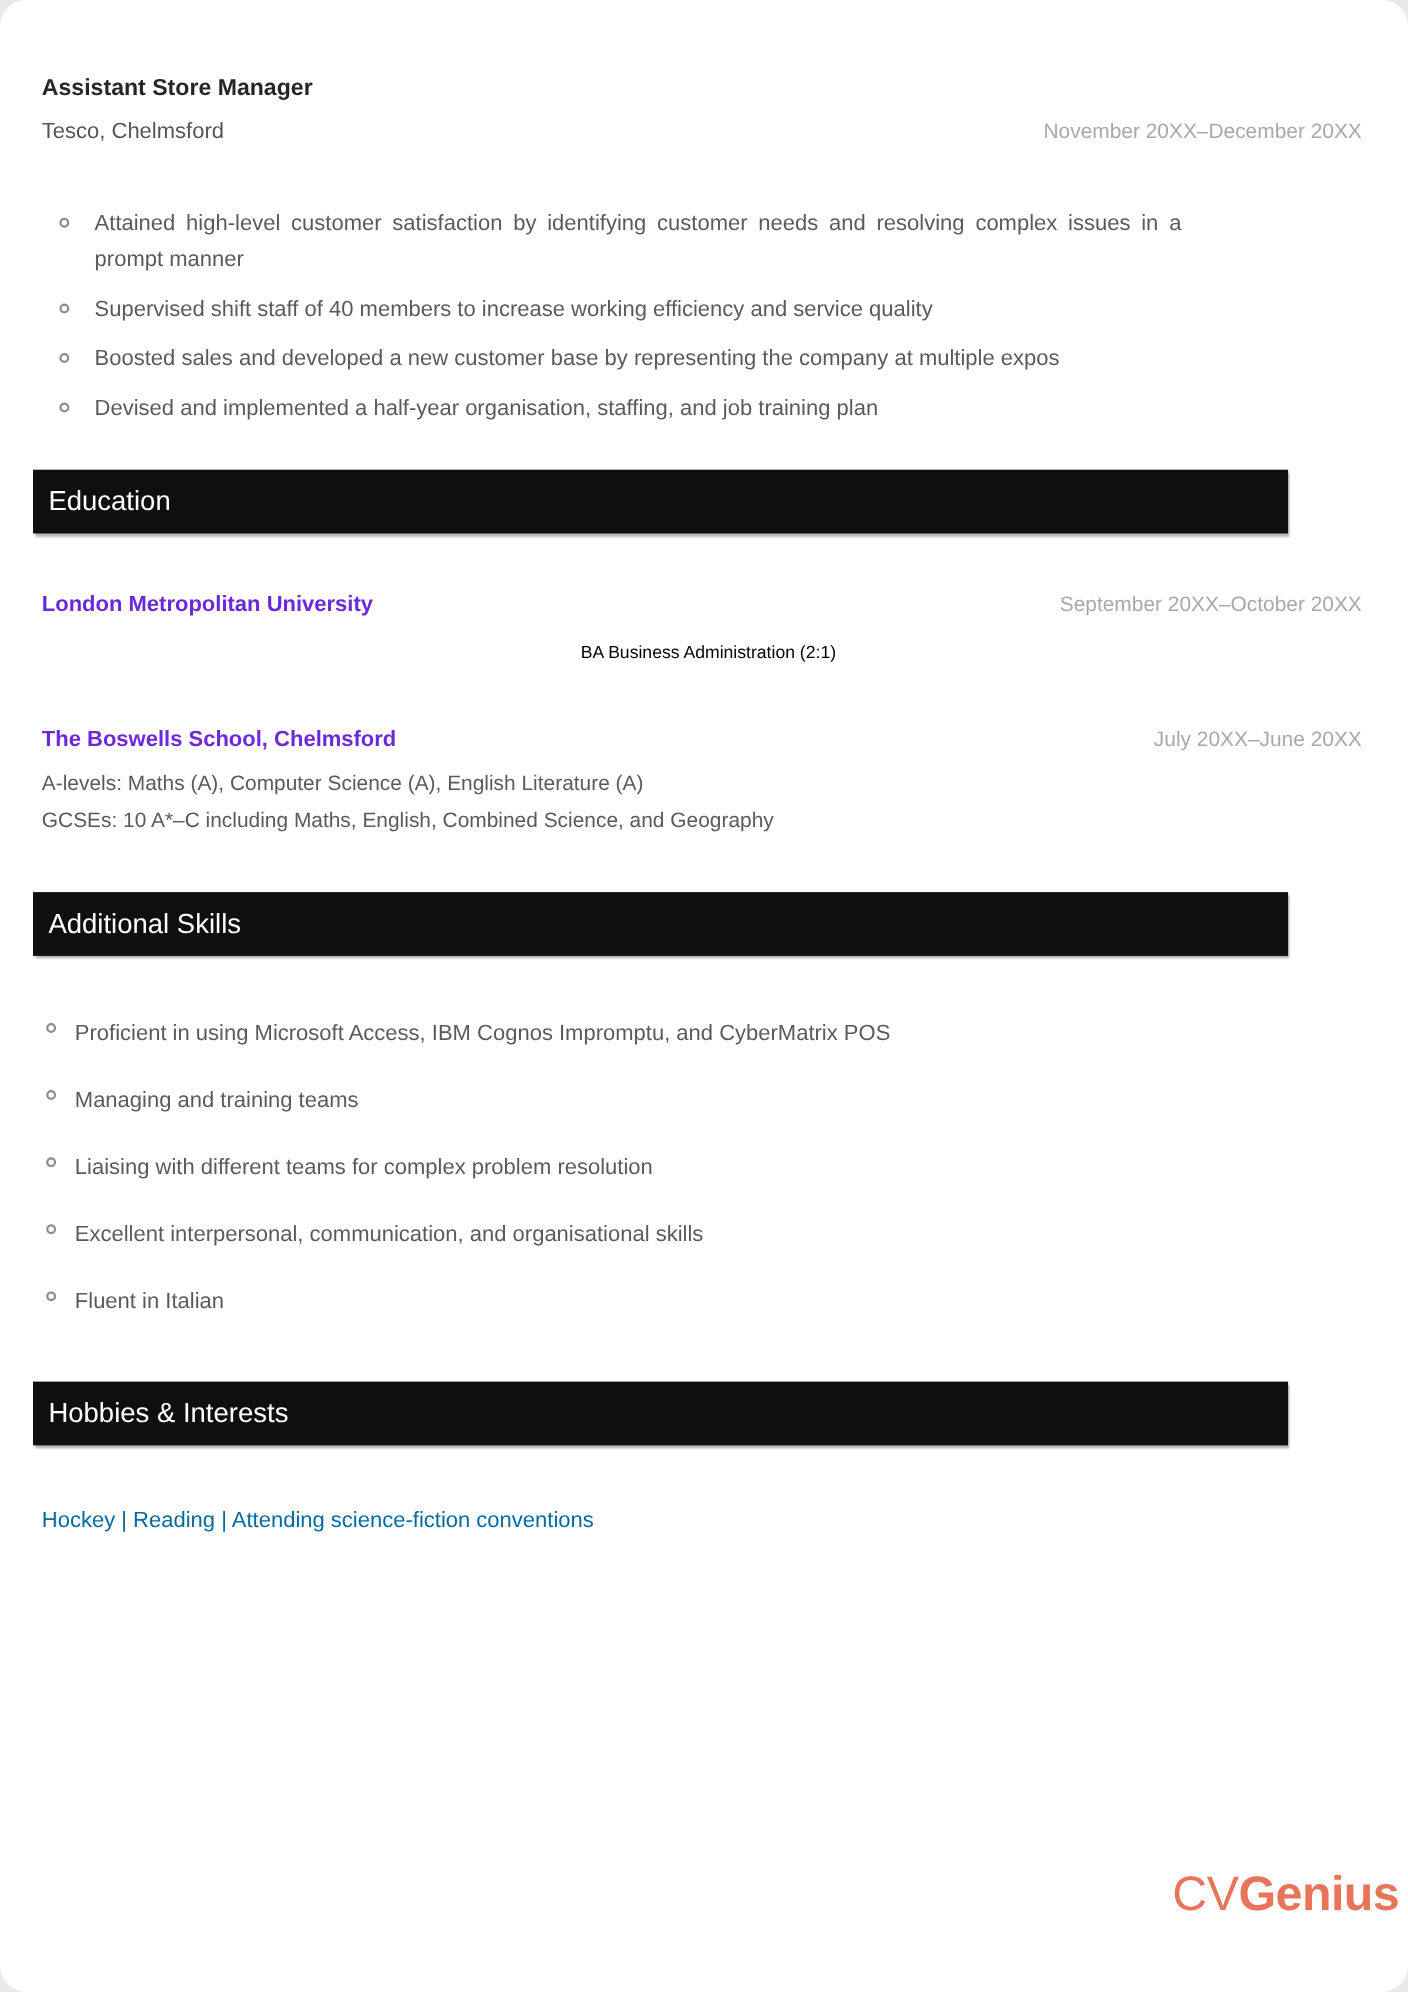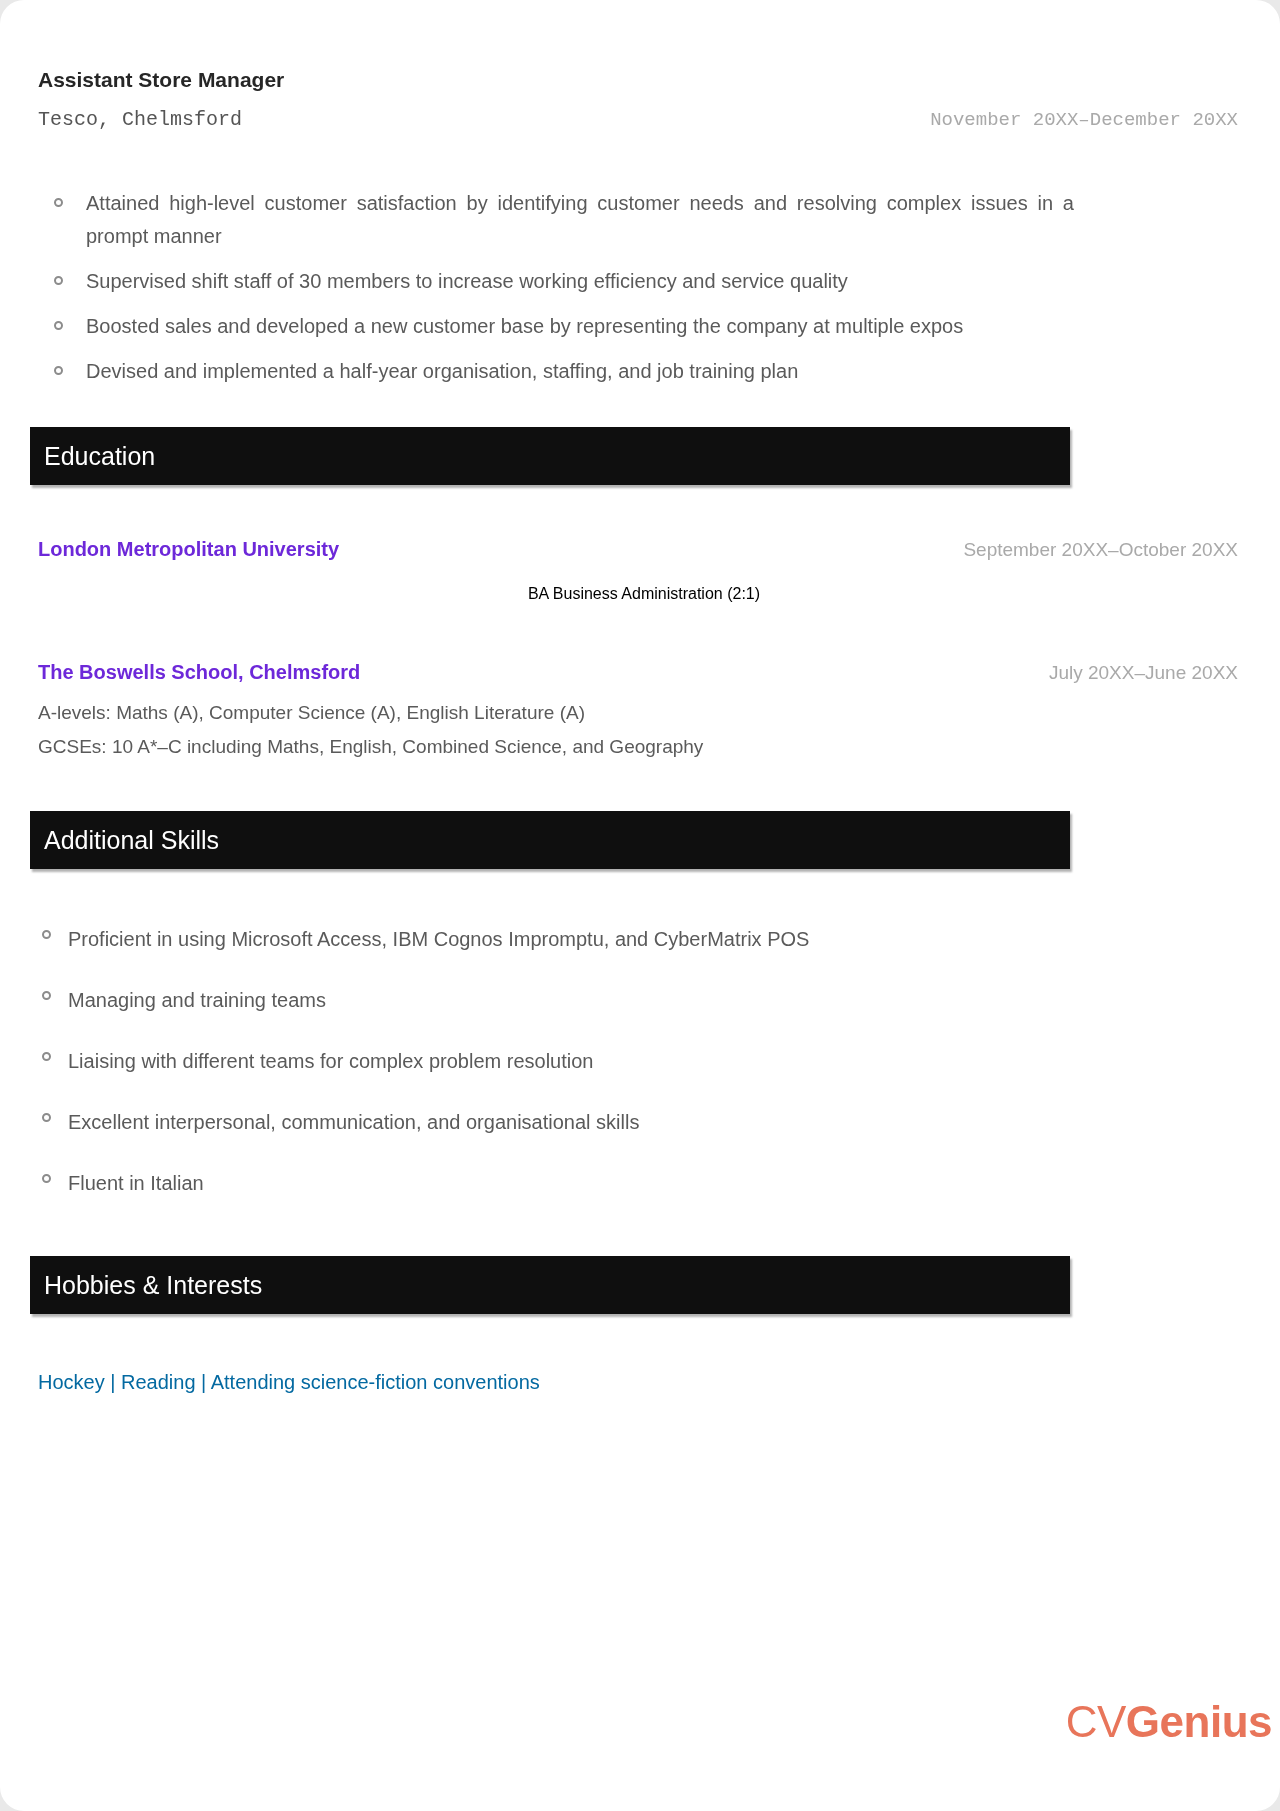--- a/index.html
+++ b/index.html
@@ -24,21 +24,21 @@
     font-weight: 700;
     color: #262626;
     line-height: 24px;
   }
   .dated-row {
     display: flex;
     justify-content: space-between;
     align-items: baseline;
     padding-right: 12px;
   }
-  .company-row { margin: 16px 0 0 8px; font-family: Liberation Mono, monospace; }
+  .company-row { margin: 16px 0 0 8px; }
   .company-name { font-size: 20px; color: #555555; }
   .date-range { font-size: 19px; color: #a9a9a9; white-space: nowrap; }
 
   ul.dotted { list-style: none; }
   ul.dotted li {
     position: relative;
     font-size: 20px;
     line-height: 33px;
     color: #5a5a5a;
   }
@@ -58,21 +58,21 @@
   }
   .work-bullets li {
     padding-left: 32px;
     margin-bottom: 12px;
     text-align: justify;
   }
 
   
   .section-banner {
     margin-left: 0;
-    width: 1040px;
+    width: 1141px;
     height: 58px;
     background: #0f0f0f;
     color: #ffffff;
     display: flex;
     align-items: center;
     padding-left: 14px;
     font-size: 25px;
     font-weight: 400;
     box-shadow: 2px 3px 2px rgba(0,0,0,0.30);
   }
@@ -134,21 +134,21 @@
         <span class="company-name">Tesco, Chelmsford</span>
         <span class="date-range">November 20XX–December 20XX</span>
       </div>
       <ul class="dotted work-bullets">
         <li>
           <span class="dot"></span>
           <span>Attained high-level customer satisfaction by identifying customer needs and resolving complex issues in a prompt manner</span>
         </li>
         <li>
           <span class="dot"></span>
-          <span>Supervised shift staff of 30 members to increase working efficiency and service quality</span>
+          <span>Supervised shift staff of 40 members to increase working efficiency and service quality</span>
         </li>
         <li>
           <span class="dot"></span>
           <span>Boosted sales and developed a new customer base by representing the company at multiple expos</span>
         </li>
         <li>
           <span class="dot"></span>
           <span>Devised and implemented a half-year organisation, staffing, and job training plan</span>
         </li>
       </ul>

